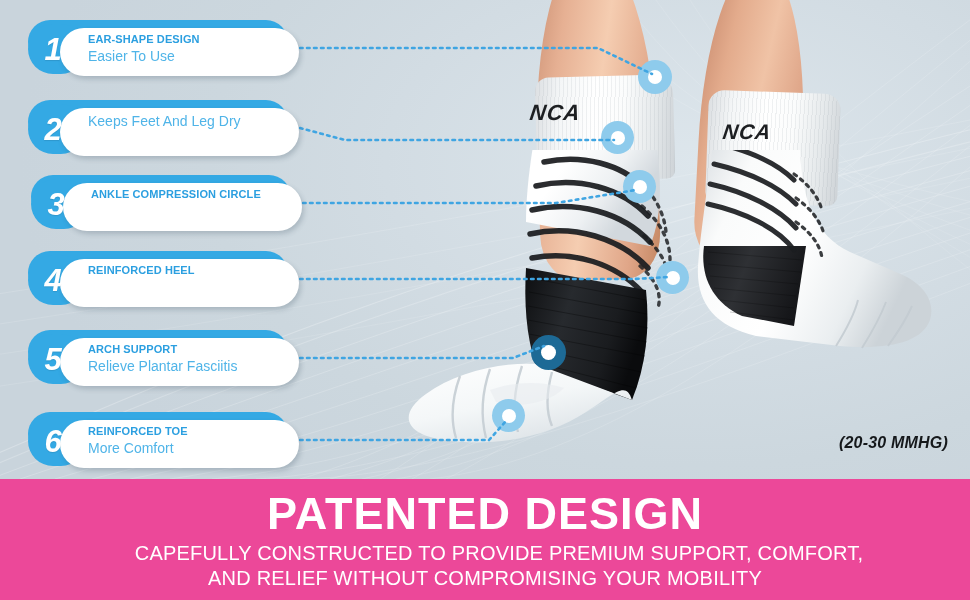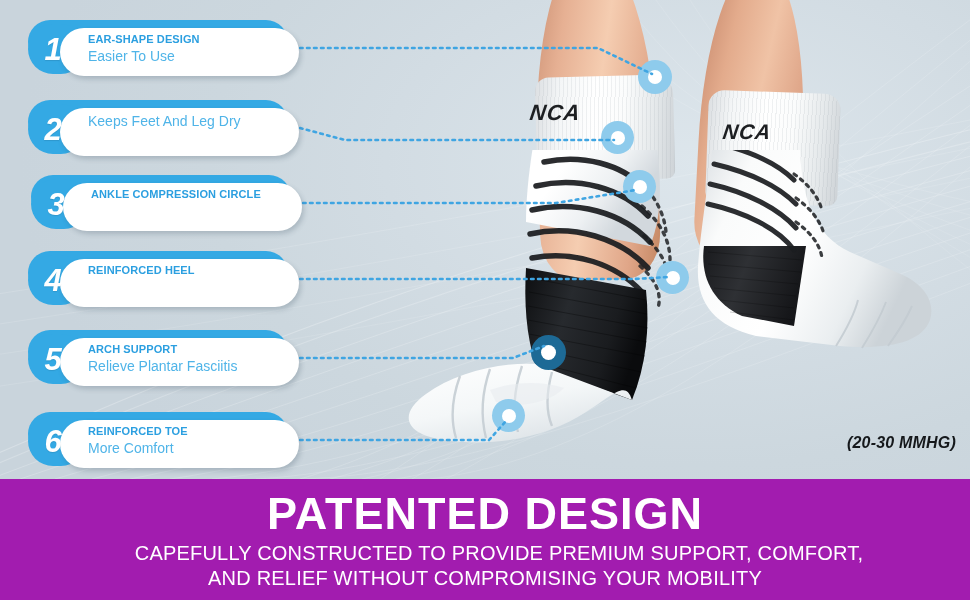--- a/index.html
+++ b/index.html
@@ -90,29 +90,29 @@
     color:#2b9fe0;font-size:11px;font-weight:700;line-height:15px;
     letter-spacing:.1px;white-space:nowrap;
   }
   .card .sub{
     color:#4fb4e8;font-size:14px;font-weight:400;line-height:17px;
     margin-top:1px;white-space:nowrap;
   }
 
   
   .mmhg{
-    position:absolute;right:14px;top:434px;
+    position:absolute;right:22px;top:434px;
     color:#15181b;font-size:16px;font-weight:700;font-style:italic;
     letter-spacing:.2px;
   }
 
   
   .banner{
     position:absolute;left:0;top:479px;width:970px;height:121px;
-    background:#a21caf;color:#ffffff;text-align:center;
+    background:#ec4899;color:#ffffff;text-align:center;
   }
   .banner .headline{
     font-size:45px;font-weight:700;letter-spacing:1px;line-height:49px;
     padding-top:10px;
   }
   .banner .sub1,.banner .sub2{
     font-size:20px;font-weight:400;line-height:25px;letter-spacing:.2px;
   }
   .banner .sub1{padding-top:3px;padding-left:28px;}
 </style>

